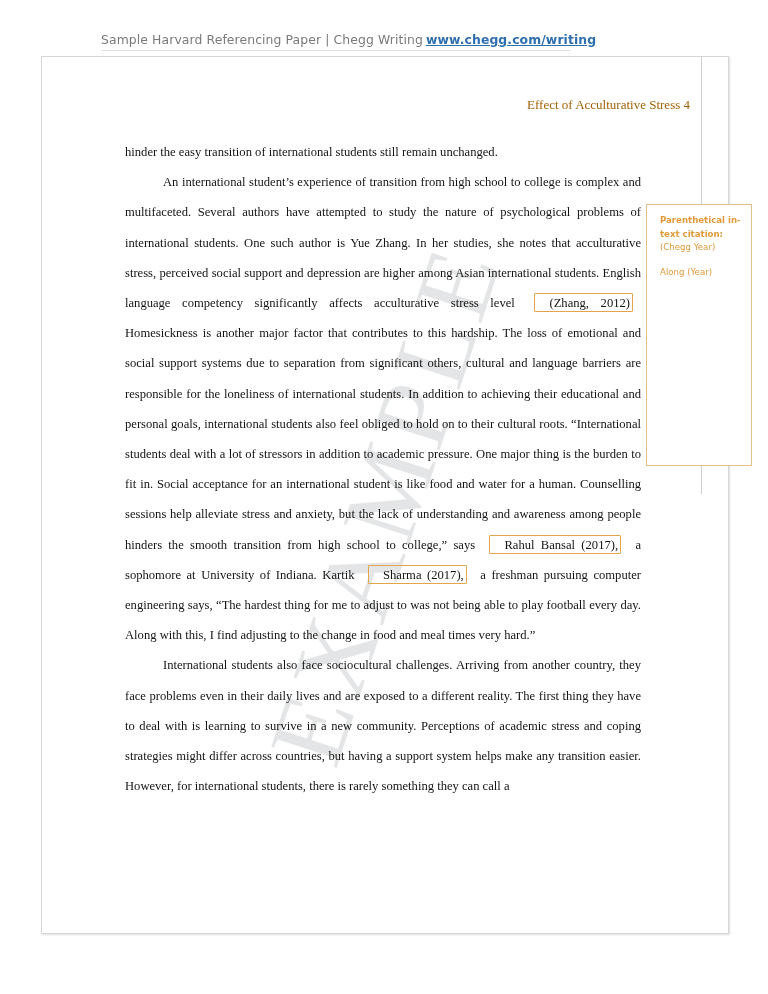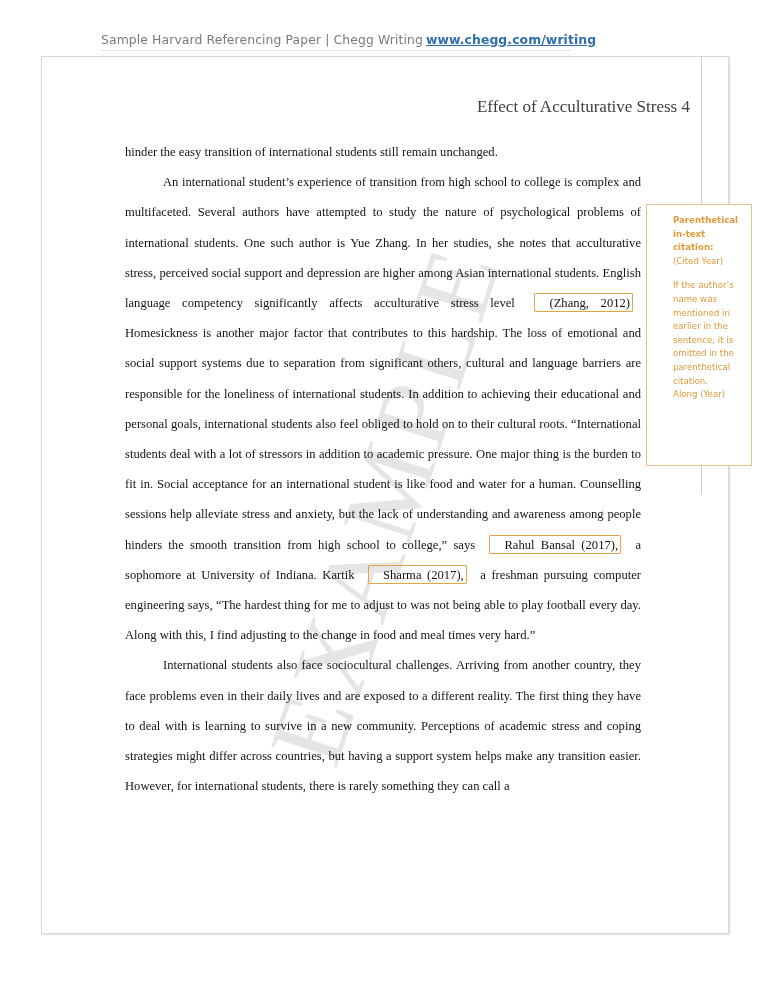--- a/index.html
+++ b/index.html
@@ -61,22 +61,22 @@
     box-shadow: 1px 1px 2px rgba(0,0,0,.13);
     overflow: hidden;
   }
 
   
   #running-head {
     position: absolute;
     right: 38px;
     top: 40px;
     font-family: "Liberation Serif", serif;
-    font-size: 17px;
-    color: #404040;
+    font-size: 13px;
+    color: #a16207;
     white-space: nowrap;
   }
 
   
   #watermark {
     position: absolute;
     left: 50%;
     top: 51%;
     transform: translate(-50%,-50%) rotate(-72deg);
     font-family: "Liberation Serif", serif;
@@ -140,21 +140,21 @@
   #callout {
     position: absolute;
     left: 646px;
     top: 204px;
     width: 106px;
     height: 262px;
     box-sizing: border-box;
     border: 1px solid #e3bf8c;
     background: #ffffff;
     z-index: 5;
-    padding: 9px 8px 0 26px;
+    padding: 9px 8px 0 13px;
     font-family: "DejaVu Sans", sans-serif;
     color: #e09a3c;
     font-size: 8.6px;
     line-height: 13.6px;
     overflow: hidden;
   }
   #callout .blk { margin-bottom: 11px; }
   #callout .blk:last-child { margin-bottom: 0; }
   #callout .bold { font-weight: bold; }
 </style>
@@ -180,19 +180,18 @@
     <p class="ind">International students also face sociocultural challenges. Arriving from another country, they face problems even in their daily lives and are exposed to a different reality. The first thing they have to deal with is learning to survive in a new community. Perceptions of academic stress and coping strategies might differ across countries, but having a support system helps make any transition easier. However, for international students, there is rarely something they can call a</p>
   </div>
 </div>
 
 <div id="callout-line-top"></div>
 <div id="callout-line-bottom"></div>
 
 <div id="callout">
   <div class="blk">
     <div class="bold">Parenthetical in-text citation:</div>
-    <div>(Cited Year)</div>
+    <div>(Chegg Year)</div>
   </div>
   <div class="blk">
-    <div>If the author’s name was mentioned in earlier in the sentence, it is omitted in the parenthetical citation.</div>
     <div>Along (Year)</div>
   </div>
 </div>
 
 </body></html>

